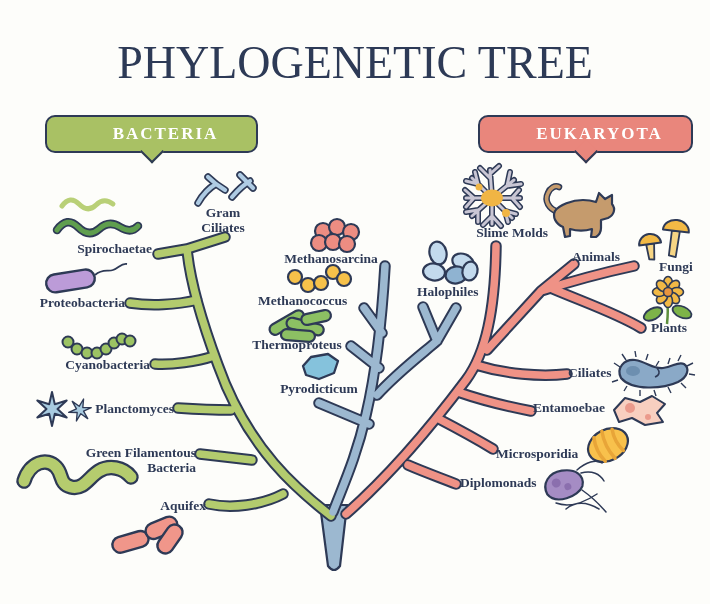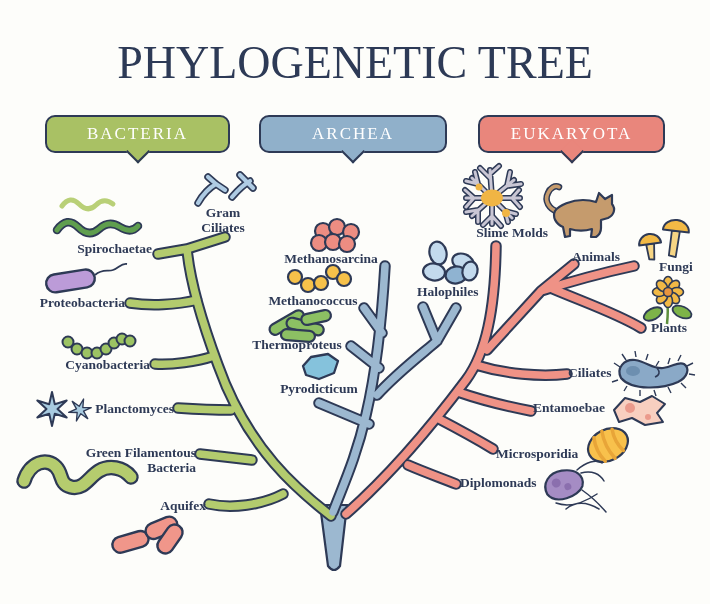--- a/index.html
+++ b/index.html
@@ -2,40 +2,40 @@
 <html><head>
 <meta charset="utf-8">
 <style>
   html,body{margin:0;padding:0;}
   .stage{position:relative;width:710px;height:604px;background:#fdfdfa;overflow:hidden;
          font-family:"Liberation Serif","DejaVu Serif",serif;}
   .title{position:absolute;top:36px;left:0;width:710px;text-align:center;
          font-weight:400;font-size:46px;letter-spacing:0px;color:#2d3a56;}
   .badge{position:absolute;top:115px;height:34px;border:2px solid #2e3a56;border-radius:10px;
          display:flex;align-items:center;justify-content:center;color:#fff;
-         font-weight:400;font-size:17px;letter-spacing:2px;background:var(--bg);}
+         font-weight:700;font-size:17px;letter-spacing:2px;background:var(--bg);padding-left:28px;}
   .badge::after{content:"";position:absolute;left:50%;bottom:-9px;width:15px;height:15px;
          transform:translateX(-50%) rotate(45deg);background:var(--bg);
          border-right:2px solid #2e3a56;border-bottom:2px solid #2e3a56;}
   .badge-bacteria{left:45px;width:181px;--bg:#a9c164;}
   .badge-archea{left:259px;width:184px;--bg:#90b0ca;}
   .badge-eukaryota{left:478px;width:183px;--bg:#e9867c;}
   .tree-svg{position:absolute;left:0;top:0;}
   .taxon{position:absolute;font-weight:700;font-size:13.5px;color:#2e3a56;
          line-height:1.12;white-space:nowrap;}
   .wrap{white-space:normal;}
   .t-spirochaetae{left:40px;top:241px;width:112px;text-align:right;}
   .t-gram{left:187px;top:205px;width:72px;text-align:center;}
   .t-proteobacteria{left:15px;top:295px;width:110px;text-align:right;}
   .t-cyanobacteria{left:40px;top:357px;width:110px;text-align:right;}
   .t-planctomyces{left:64px;top:401px;width:110px;text-align:right;}
   .t-greenfil{left:74px;top:445px;width:122px;text-align:right;}
   .t-aquifex{left:96px;top:498px;width:110px;text-align:right;}
   .t-methanosarcina{left:276px;top:251px;width:110px;text-align:center;}
-  .t-methanococcus{left:258px;top:293px;width:110px;text-align:center;}
+  .t-methanococcus{left:258px;top:293px;width:110px;}
   .t-thermoproteus{left:242px;top:337px;width:110px;text-align:center;}
   .t-pyrodicticum{left:264px;top:381px;width:110px;text-align:center;}
   .t-halophiles{left:417px;top:284px;}
   .t-slimemolds{left:446px;top:225px;width:102px;text-align:right;}
   .t-animals{left:518px;top:249px;width:102px;text-align:right;}
   .t-fungi{left:639px;top:259px;padding-left:20px;}
   .t-plants{left:643px;top:320px;margin-left:8px;}
   .t-ciliates{left:568px;top:365px;}
   .t-entamoebae{left:533px;top:400px;}
   .t-microsporidia{left:496px;top:439px;margin-top:7px;}
@@ -223,21 +223,20 @@
         <path d="M-21,4 C-23,-8 -13,-16 0,-14 C13,-12 21,-3 15,7 C8,16 -16,17 -21,4 Z" fill="#a58cc4" stroke="#2e3a56" stroke-width="2.2" stroke-linejoin="round"></path>
         <circle cx="-9" cy="-4" r="4.5" fill="#8b6fae"></circle>
         <circle cx="1" cy="3" r="3.5" fill="#8b6fae"></circle>
       </g>
     </g>
   </svg>
 
   <div class="title">PHYLOGENETIC TREE</div>
 
   <div class="badge badge-bacteria">BACTERIA</div>
-  <div class="badge badge-archea">ARCHEA</div>
   <div class="badge badge-eukaryota">EUKARYOTA</div>
 
   <div class="taxon t-spirochaetae">Spirochaetae</div>
   <div class="taxon wrap t-gram">Gram Ciliates</div>
   <div class="taxon t-proteobacteria">Proteobacteria</div>
   <div class="taxon t-cyanobacteria">Cyanobacteria</div>
   <div class="taxon t-planctomyces">Planctomyces</div>
   <div class="taxon wrap t-greenfil">Green Filamentous Bacteria</div>
   <div class="taxon t-aquifex">Aquifex</div>
 

